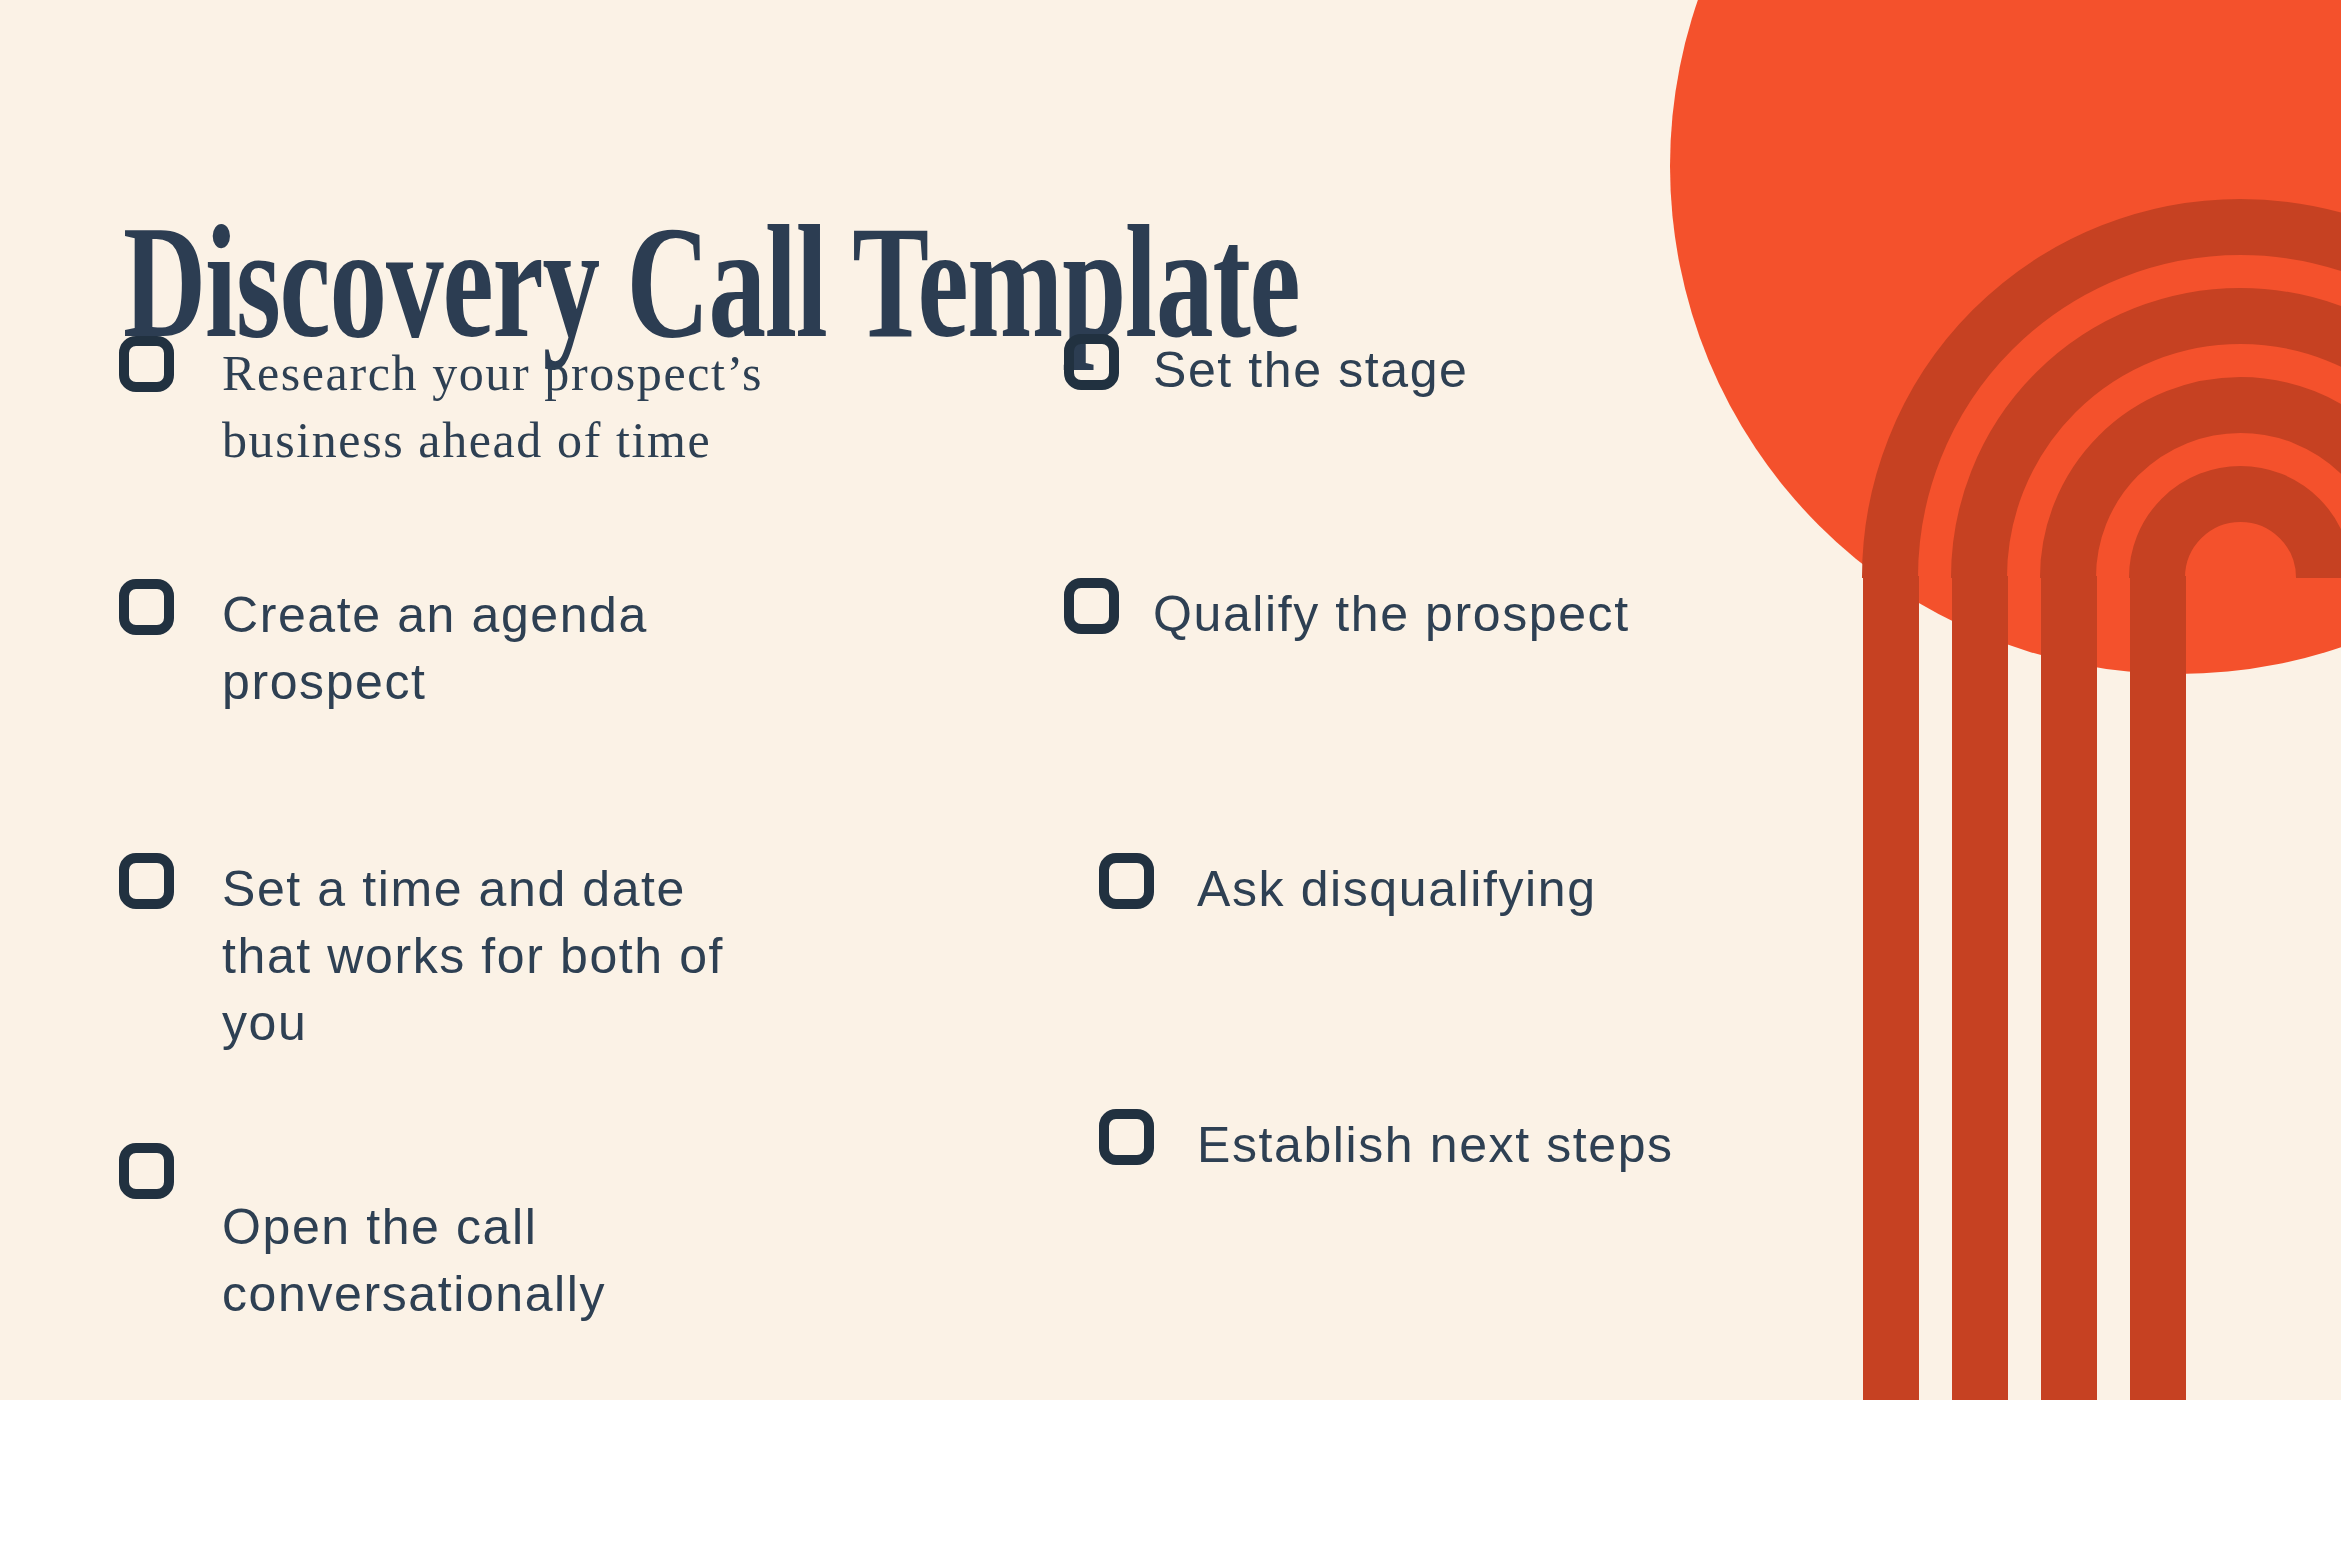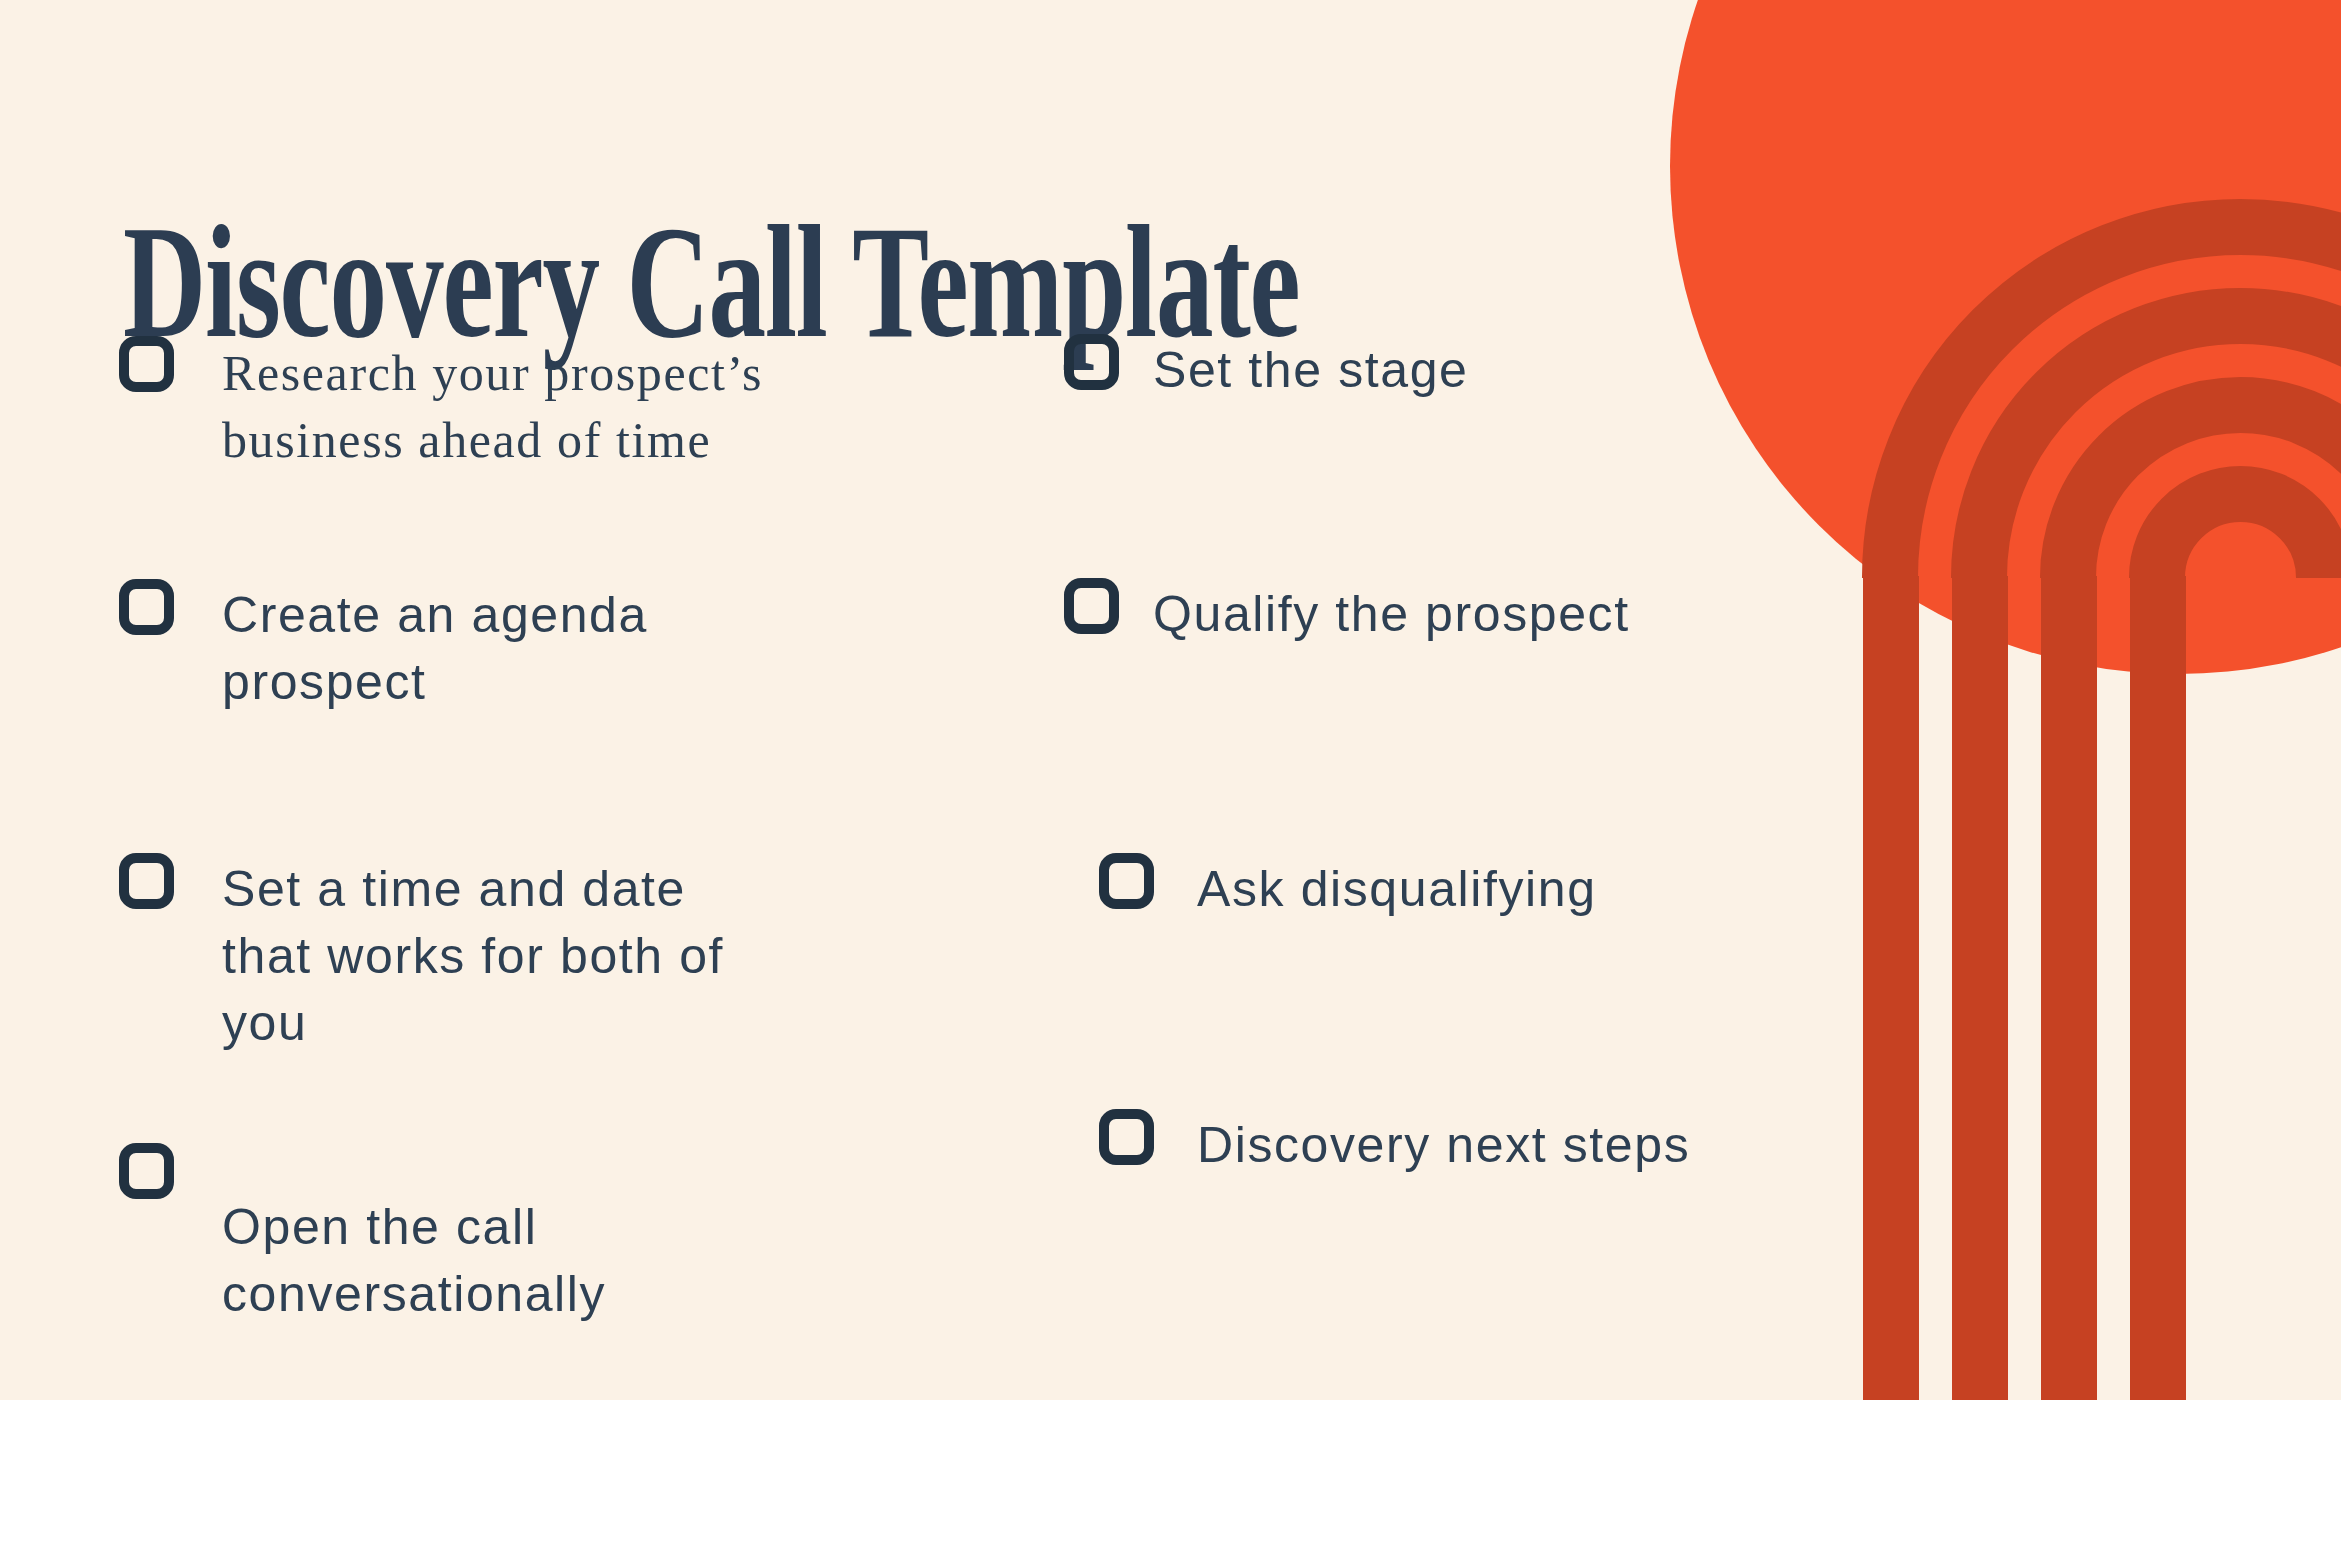--- a/index.html
+++ b/index.html
@@ -175,21 +175,21 @@
     <div>Qualify the prospect</div>
   </div>
 
   <div class="checkbox cb-r3"></div>
   <div class="item-text tx-r3">
     <div>Ask disqualifying</div>
   </div>
 
   <div class="checkbox cb-r4"></div>
   <div class="item-text tx-r4">
-    <div>Discovery next steps</div>
+    <div>Establish next steps</div>
   </div>
 
   <div class="footer-band"></div>
   <div class="logo">
     <span class="word">HubSp</span><svg width="61" height="81" viewBox="0 0 78 104">
       <g stroke="#FF5C35" fill="none">
         <circle cx="38" cy="70" r="24" stroke-width="15"></circle>
         <line x1="30" y1="50" x2="16" y2="22" stroke-width="11"></line>
         <line x1="50" y1="49" x2="59" y2="30" stroke-width="10"></line>
         <line x1="24" y1="88" x2="15" y2="97" stroke-width="9"></line>

